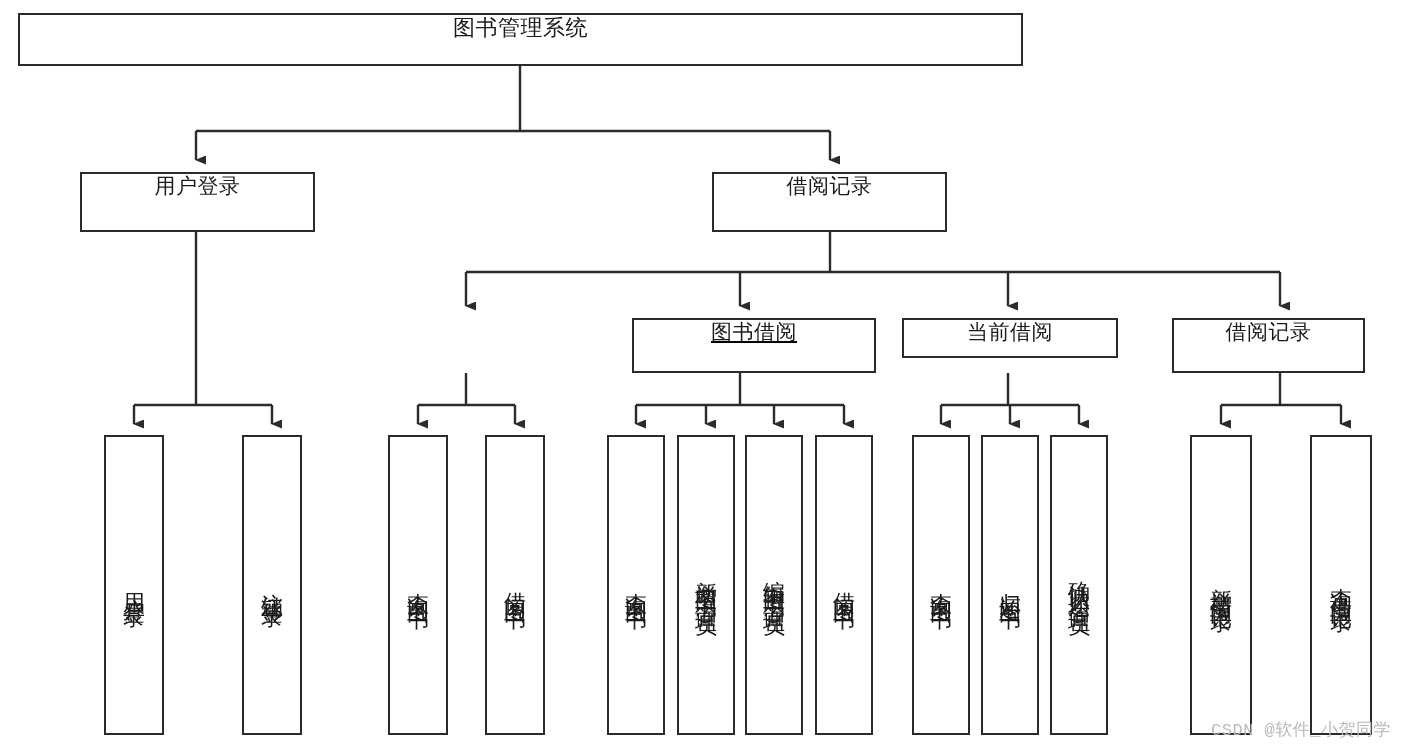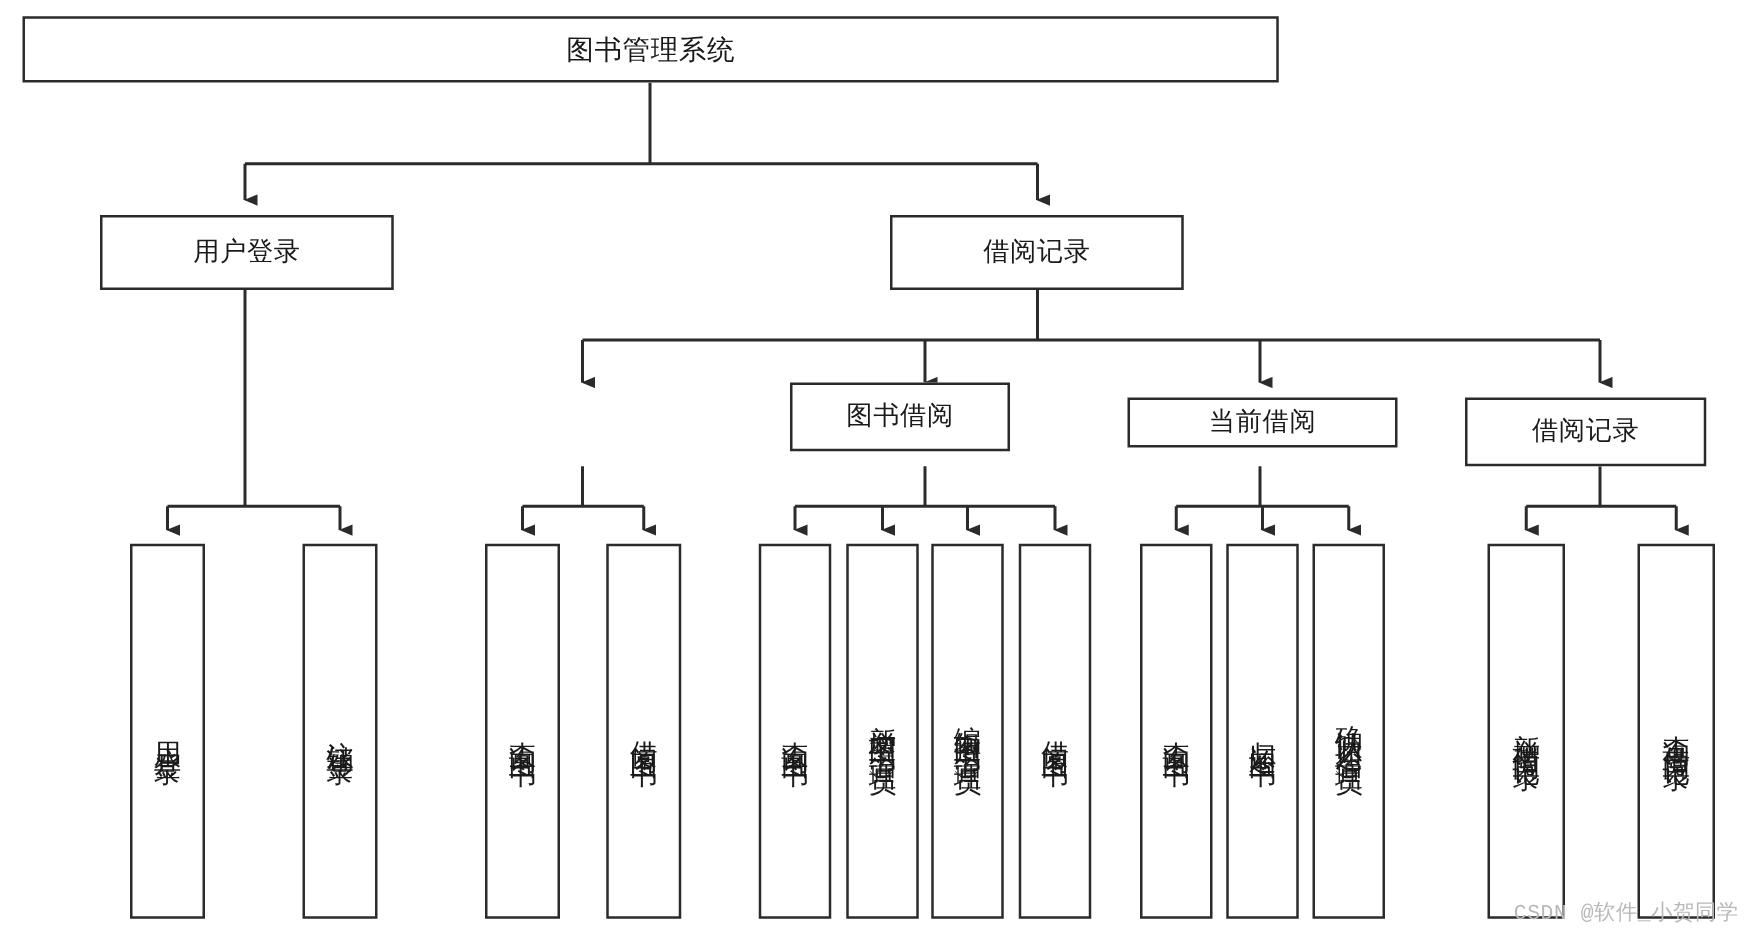--- a/index.html
+++ b/index.html
@@ -28,21 +28,21 @@
     width: 1405px;
     height: 747px;
     pointer-events: none;
   }
   .node {
     position: absolute;
     box-sizing: border-box;
     background: #ffffff;
     border: 2px solid #2b2b2b;
     display: flex;
-    align-items: center;
+    align-items: flex-start;
     justify-content: center;
     z-index: 2;
   }
   .node-label {
     color: #1a1a1a;
     text-align: center;
     line-height: 1.18;
     letter-spacing: 0.5px;
     white-space: nowrap;
   }
@@ -141,21 +141,21 @@
 
   <div class="node horiz" style="left:80px; top:172px; width:235px; height:60px;">
     <span class="node-label">用户登录</span>
   </div>
 
   <div class="node horiz" style="left:712px; top:172px; width:235px; height:60px;">
     <span class="node-label">借阅记录</span>
   </div>
 
 
-  <div class="node horiz" style="left:632px; top:306px; width:176px; height:55px;">
+  <div class="node horiz" style="left:632px; top:318px; width:244px; height:55px;text-decoration:underline;">
     <span class="node-label">图书借阅</span>
   </div>
 
   <div class="node horiz" style="left:902px; top:318px; width:216px; height:40px;">
     <span class="node-label">当前借阅</span>
   </div>
 
   <div class="node horiz" style="left:1172px; top:318px; width:193px; height:55px;">
     <span class="node-label">借阅记录</span>
   </div>

